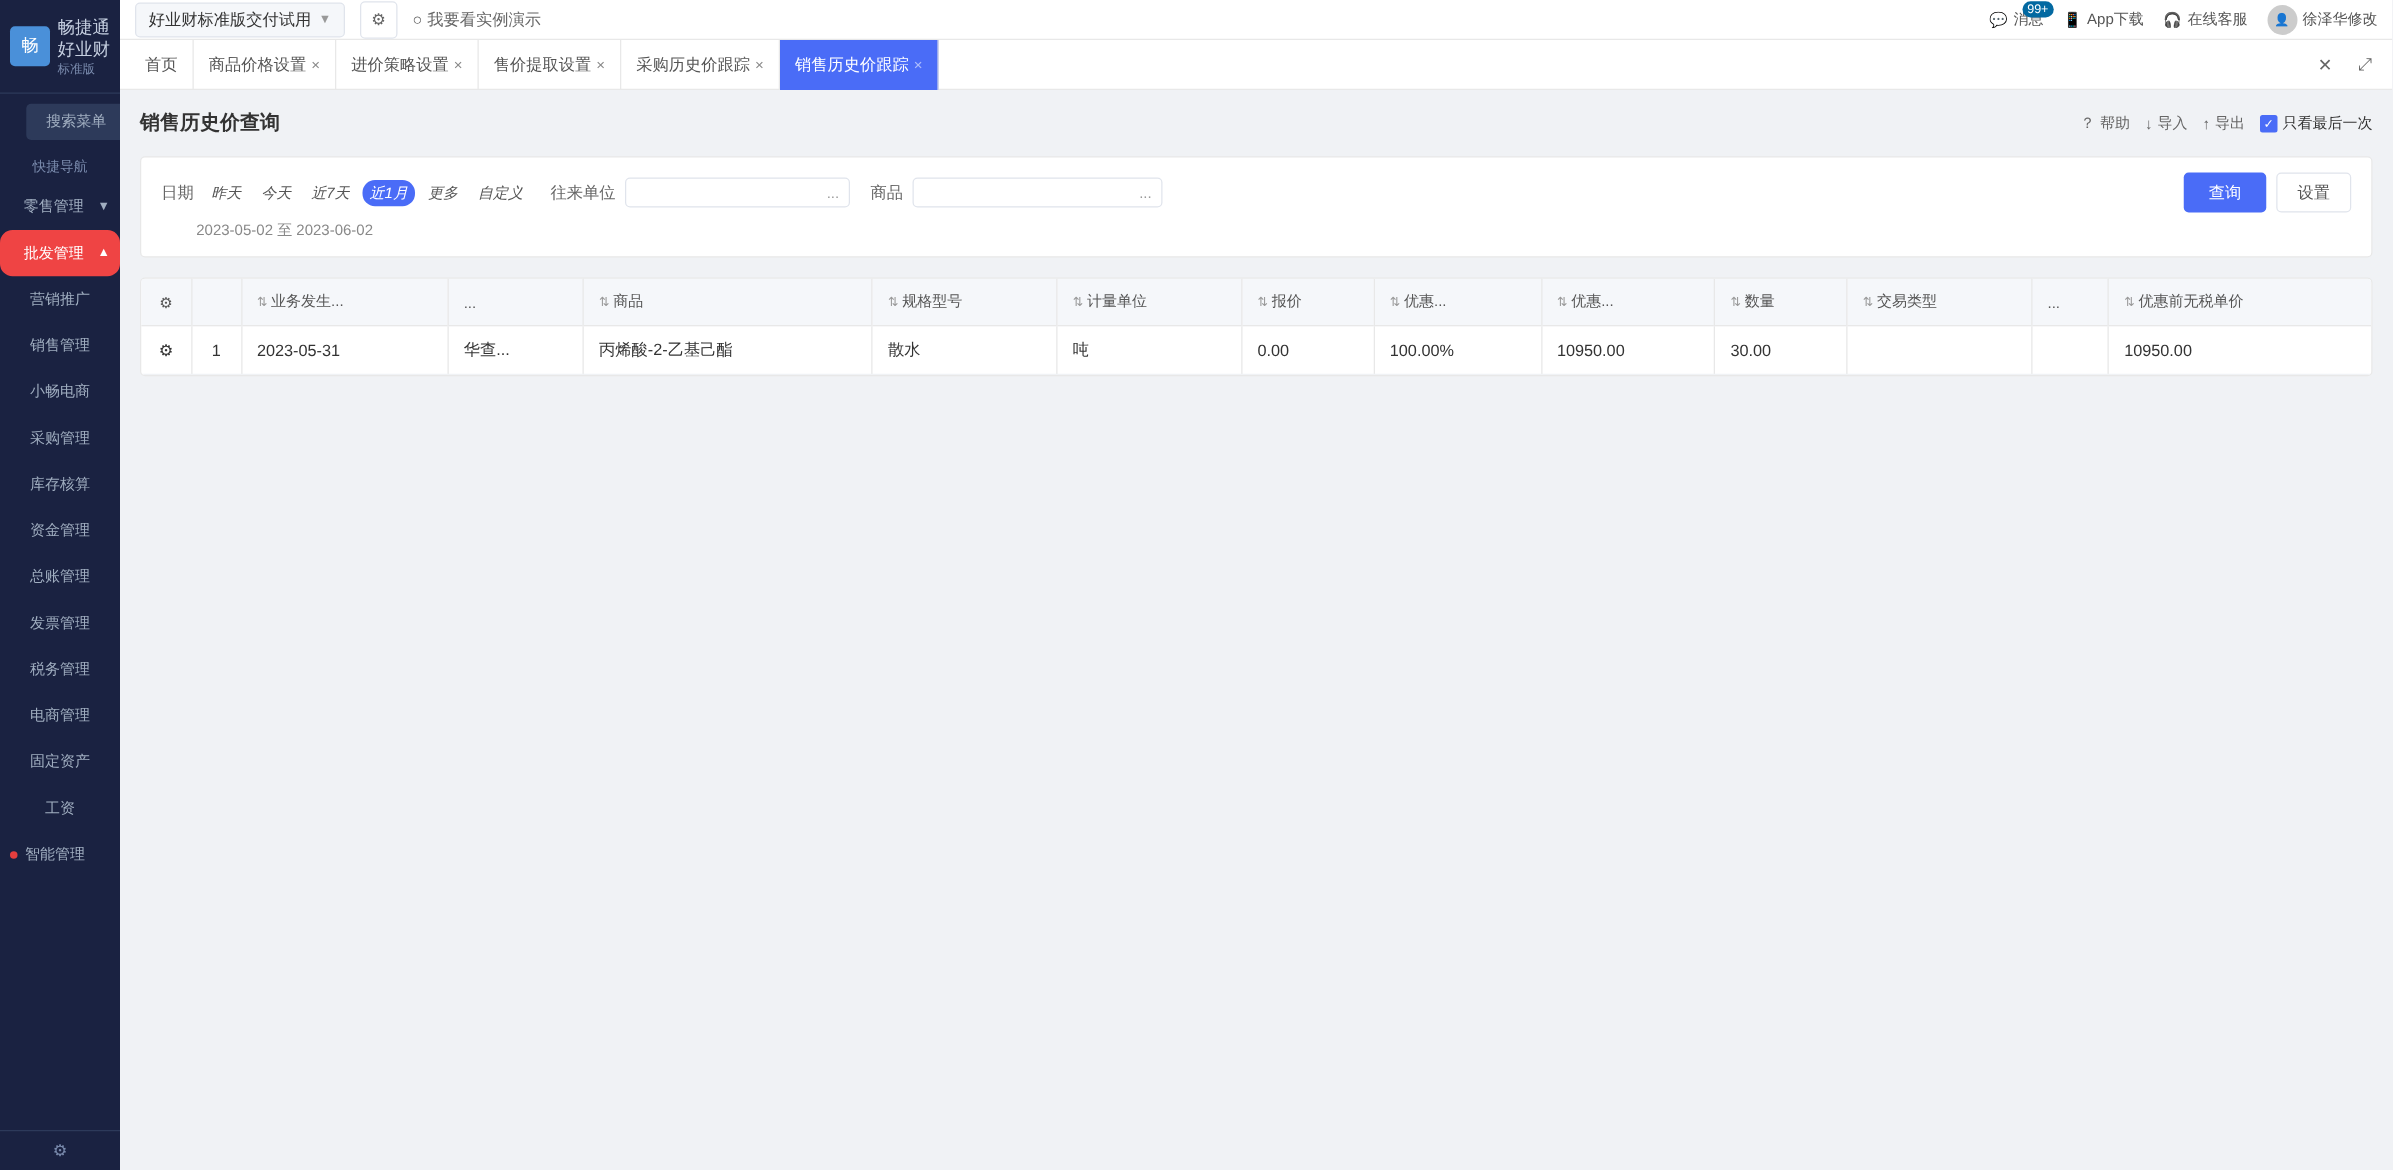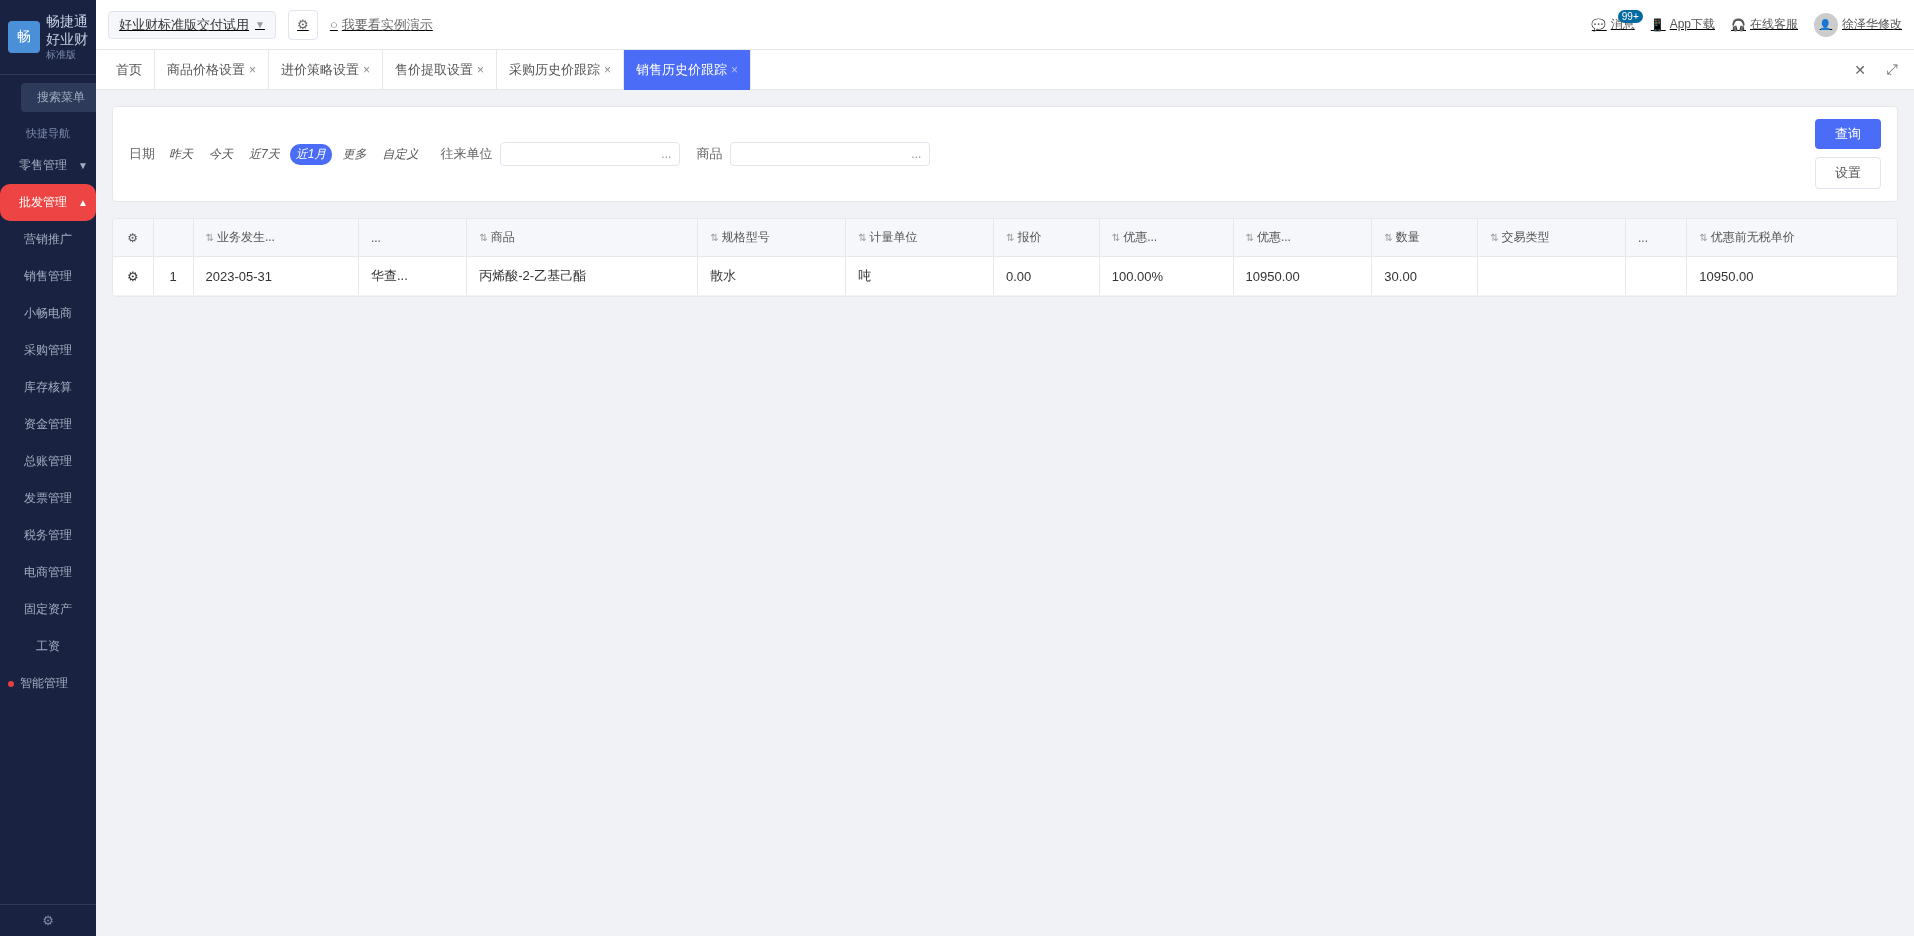--- a/index.html
+++ b/index.html
@@ -19,21 +19,21 @@
     .sidebar-item-label { flex: 1; text-align: center; }
     .sidebar-item-arrow { font-size: 10px; }
     .sidebar-dot { width: 6px; height: 6px; background: #e53e3e; border-radius: 50%; display: inline-block; margin-right: 2px; }
     .sidebar-item-with-dot { display: flex; align-items: center; justify-content: center; gap: 4px; }
     .sidebar-bottom { margin-top: auto; padding: 8px; border-top: 1px solid #2d3a5a; text-align: center; cursor: pointer; color: #7a8bad; }
 
     
     .main { flex: 1; display: flex; flex-direction: column; overflow: hidden; background: #f0f2f5; }
 
     
-    .topbar { background: white; border-bottom: 1px solid #e8e8e8; padding: 0 12px; height: 50px; display: flex; align-items: center; gap: 12px; flex-shrink: 0; text-decoration: underline; }
+    .topbar { background: white; border-bottom: 1px solid #e8e8e8; padding: 0 12px; height: 32px; display: flex; align-items: center; gap: 12px; flex-shrink: 0; }
     .topbar-module { display: flex; align-items: center; gap: 6px; background: #f5f7fa; border: 1px solid #e0e4ec; border-radius: 4px; padding: 4px 10px; cursor: pointer; min-width: 160px; }
     .topbar-module-text { font-size: 13px; color: #333; flex: 1; }
     .topbar-module-arrow { color: #999; font-size: 10px; }
     .topbar-gear { width: 30px; height: 30px; display: flex; align-items: center; justify-content: center; cursor: pointer; color: #666; border: 1px solid #e0e4ec; border-radius: 4px; }
     .topbar-demo { display: flex; align-items: center; gap: 4px; color: #666; cursor: pointer; font-size: 13px; }
     .topbar-right { margin-left: auto; display: flex; align-items: center; gap: 16px; }
     .topbar-action { display: flex; align-items: center; gap: 4px; color: #555; cursor: pointer; font-size: 12px; position: relative; }
     .badge { background: #0369a1; color: white; border-radius: 10px; font-size: 10px; padding: 1px 4px; position: absolute; top: -6px; right: -8px; }
     .topbar-user { display: flex; align-items: center; gap: 4px; color: #555; cursor: pointer; font-size: 12px; }
     .user-avatar { width: 24px; height: 24px; background: #ccc; border-radius: 50%; display: flex; align-items: center; justify-content: center; font-size: 10px; }
@@ -206,20 +206,41 @@
       <span>销售历史价跟踪</span>
       <span class="tab-close" style="color:rgba(255,255,255,0.8);">×</span>
     </div>
     <div class="tabs-right">
       <div class="tab-win-btn">✕</div>
       <div class="tab-win-btn">⤢</div>
     </div>
   </div>
 
   <div class="page-content">
+    <div class="page-header">
+      <h1 class="page-title">销售历史价查询</h1>
+      <div class="page-actions">
+        <div class="page-action-link">
+          <span>？</span>
+          <span>帮助</span>
+        </div>
+        <div class="page-action-link">
+          <span>↓</span>
+          <span>导入</span>
+        </div>
+        <div class="page-action-link">
+          <span>↑</span>
+          <span>导出</span>
+        </div>
+        <label class="checkbox-label">
+          <div class="checkbox-blue">✓</div>
+          <span>只看最后一次</span>
+        </label>
+      </div>
+    </div>
 
     <div style="background:white; border:1px solid #e8e8e8; border-radius:4px; padding:12px 16px; margin-bottom:16px;">
       <div style="display:flex; align-items:center; gap:16px; flex-wrap:wrap;">
         <div class="filter-group">
           <span class="filter-label">日期</span>
           <div class="filter-date-options">
             <span class="date-option">昨天</span>
             <span class="date-option">今天</span>
             <span class="date-option">近7天</span>
             <span class="date-option active">近1月</span>
@@ -234,24 +255,27 @@
             <span class="filter-dots">...</span>
           </div>
         </div>
         <div class="filter-group">
           <span class="filter-label">商品</span>
           <div class="filter-input" style="min-width:200px;">
             <span style="flex:1;color:#ccc;"></span>
             <span class="filter-dots">...</span>
           </div>
         </div>
-        <div style="margin-left:auto; display:flex; gap:8px;flex-direction:column;">
+        <div style="margin-left:auto; display:flex; gap:8px;">
           <button class="btn-query">查询</button>
           <button class="btn-setting">设置</button>
         </div>
+      </div>
+      <div style="margin-top:6px; padding-left:28px;">
+        <span style="font-size:12px; color:#888;">2023-05-02 至 2023-06-02</span>
       </div>
     </div>
 
     <div class="table-container">
       <table>
         <thead>
           <tr>
             <th class="col-gear">⚙</th>
             <th class="col-index"></th>
             <th>

